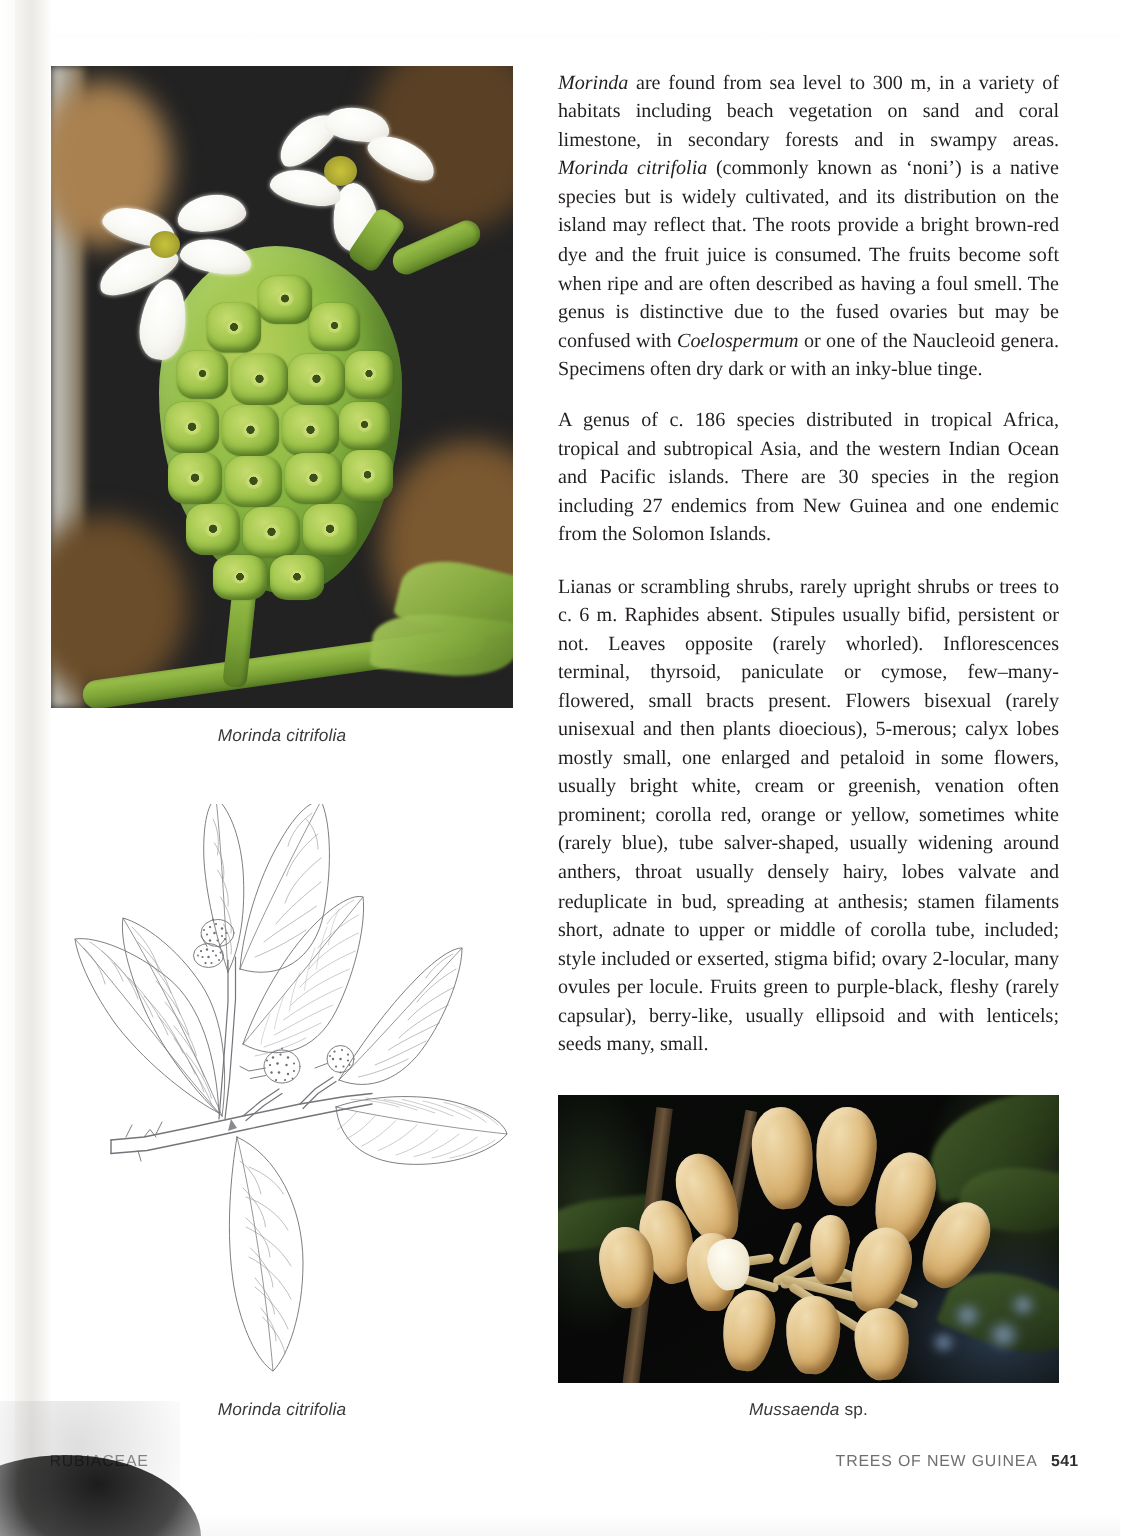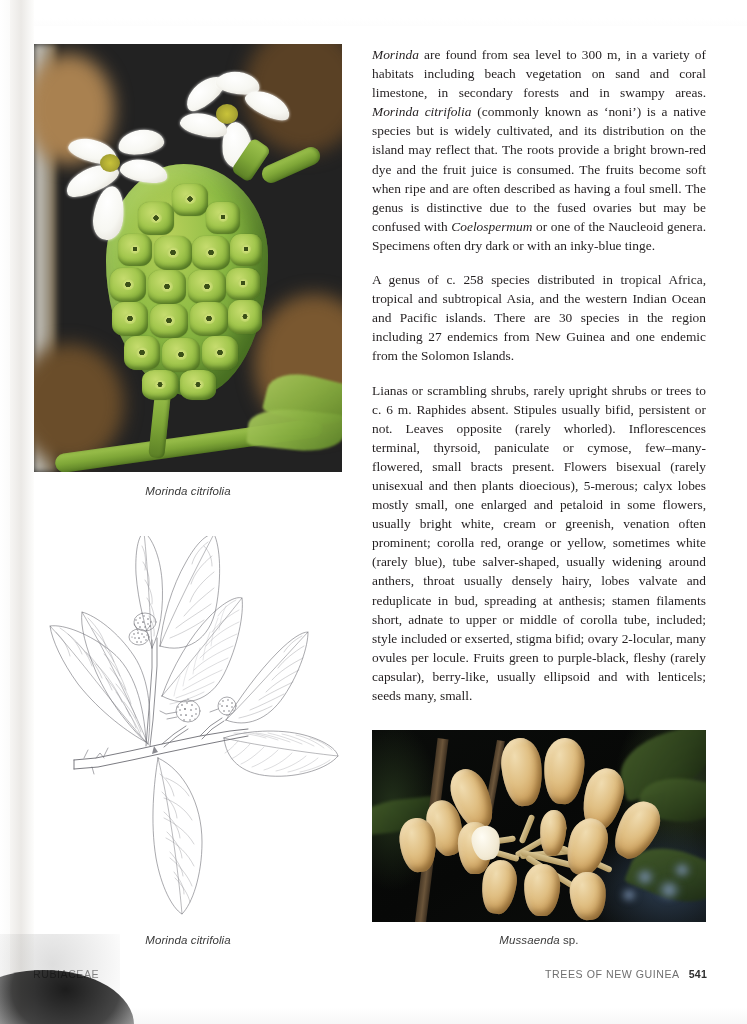--- a/index.html
+++ b/index.html
@@ -227,21 +227,21 @@
   
   .footer {
     position: absolute;
     bottom: 44px;
     font-family: "Liberation Sans", sans-serif;
     font-size: 10.6px;
     letter-spacing: 0.55px;
     color: #7c7c7c;
   }
   #footer-left { left: 33px; }
-  #footer-right { right: 40px; color: #6f6f6f; }
+  #footer-right { right: 28px; color: #6f6f6f; }
   #footer-right .page-no {
     font-weight: bold;
     color: #2e2e2e;
     margin-left: 9px;
     letter-spacing: 0.2px;
   }
 </style>
 </head>
 <body>
 
@@ -524,21 +524,21 @@
 
   <div class="caption" id="caption-drawing">
     <span>Morinda citrifolia</span>
   </div>
 
   <div id="text-column">
 
     <p class="body-par"><i>Morinda</i> are found from sea level to 300 m, in a variety of habitats including beach vegetation on sand and coral limestone, in secondary forests and in swampy areas. <i>Morinda citrifolia</i> (commonly known as ‘noni’) is a native species but is widely cultivated, and its distribution on the island may reflect that. The roots provide a bright brown-red dye and the fruit juice is consumed. The fruits become soft when ripe and are often described as having a foul smell. The genus is distinctive due to the fused ovaries but may be confused with <i>Coelospermum</i> or one of the Naucleoid genera. Specimens often dry dark or with an inky-blue tinge.</p>
 
 
-    <p class="body-par">A genus of c. 258 species distributed in tropical Africa, tropical and subtropical Asia, and the western Indian Ocean and Pacific islands. There are 30 species in the region including 27 endemics from New Guinea and one endemic from the Solomon Islands.</p>
+    <p class="body-par">A genus of c. 186 species distributed in tropical Africa, tropical and subtropical Asia, and the western Indian Ocean and Pacific islands. There are 30 species in the region including 27 endemics from New Guinea and one endemic from the Solomon Islands.</p>
 
     <p class="body-par tight">Lianas or scrambling shrubs, rarely upright shrubs or trees to c. 6 m. Raphides absent. Stipules usually bifid, persistent or not. Leaves opposite (rarely whorled). Inflorescences terminal, thyrsoid, paniculate or cymose, few–many-flowered, small bracts present. Flowers bisexual (rarely unisexual and then plants dioecious), 5-merous; calyx lobes mostly small, one enlarged and petaloid in some flowers, usually bright white, cream or greenish, venation often prominent; corolla red, orange or yellow, sometimes white (rarely blue), tube salver-shaped, usually widening around anthers, throat usually densely hairy, lobes valvate and reduplicate in bud, spreading at anthesis; stamen filaments short, adnate to upper or middle of corolla tube, included; style included or exserted, stigma bifid; ovary 2-locular, many ovules per locule. Fruits green to purple-black, fleshy (rarely capsular), berry-like, usually ellipsoid and with lenticels; seeds many, small.</p>
   </div>
 
   <div class="photo" id="photo-mussaenda">
     <div class="photo-inner">
       <div class="bg-dark"></div>
       <div class="dark-leaf" style="left:246px; top:4px; width:96px; height:56px; transform:rotate(-16deg);"></div>
       <div class="dark-leaf" style="left:268px; top:48px; width:80px; height:44px; transform:rotate(10deg);"></div>
       <div class="dark-leaf" style="left:-16px; top:70px; width:80px; height:32px; transform:rotate(-6deg);"></div>

